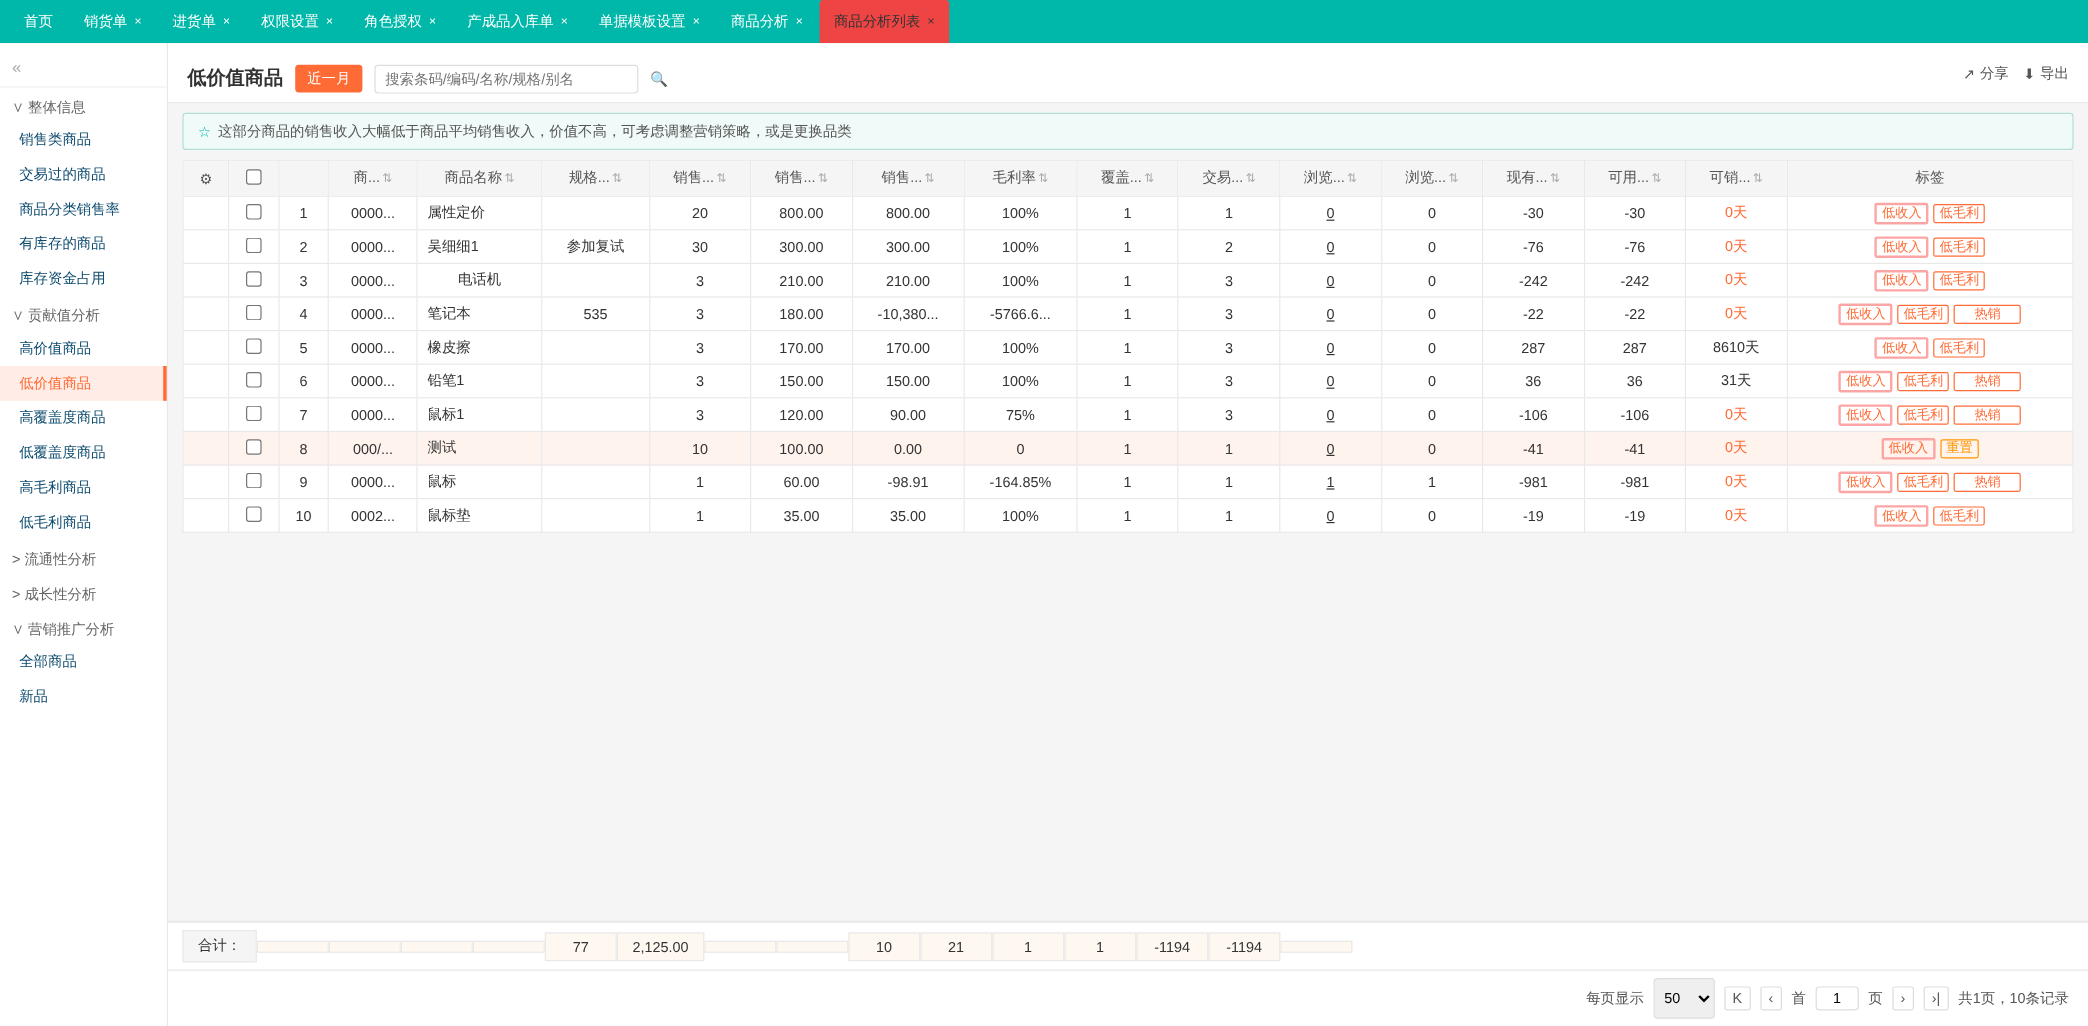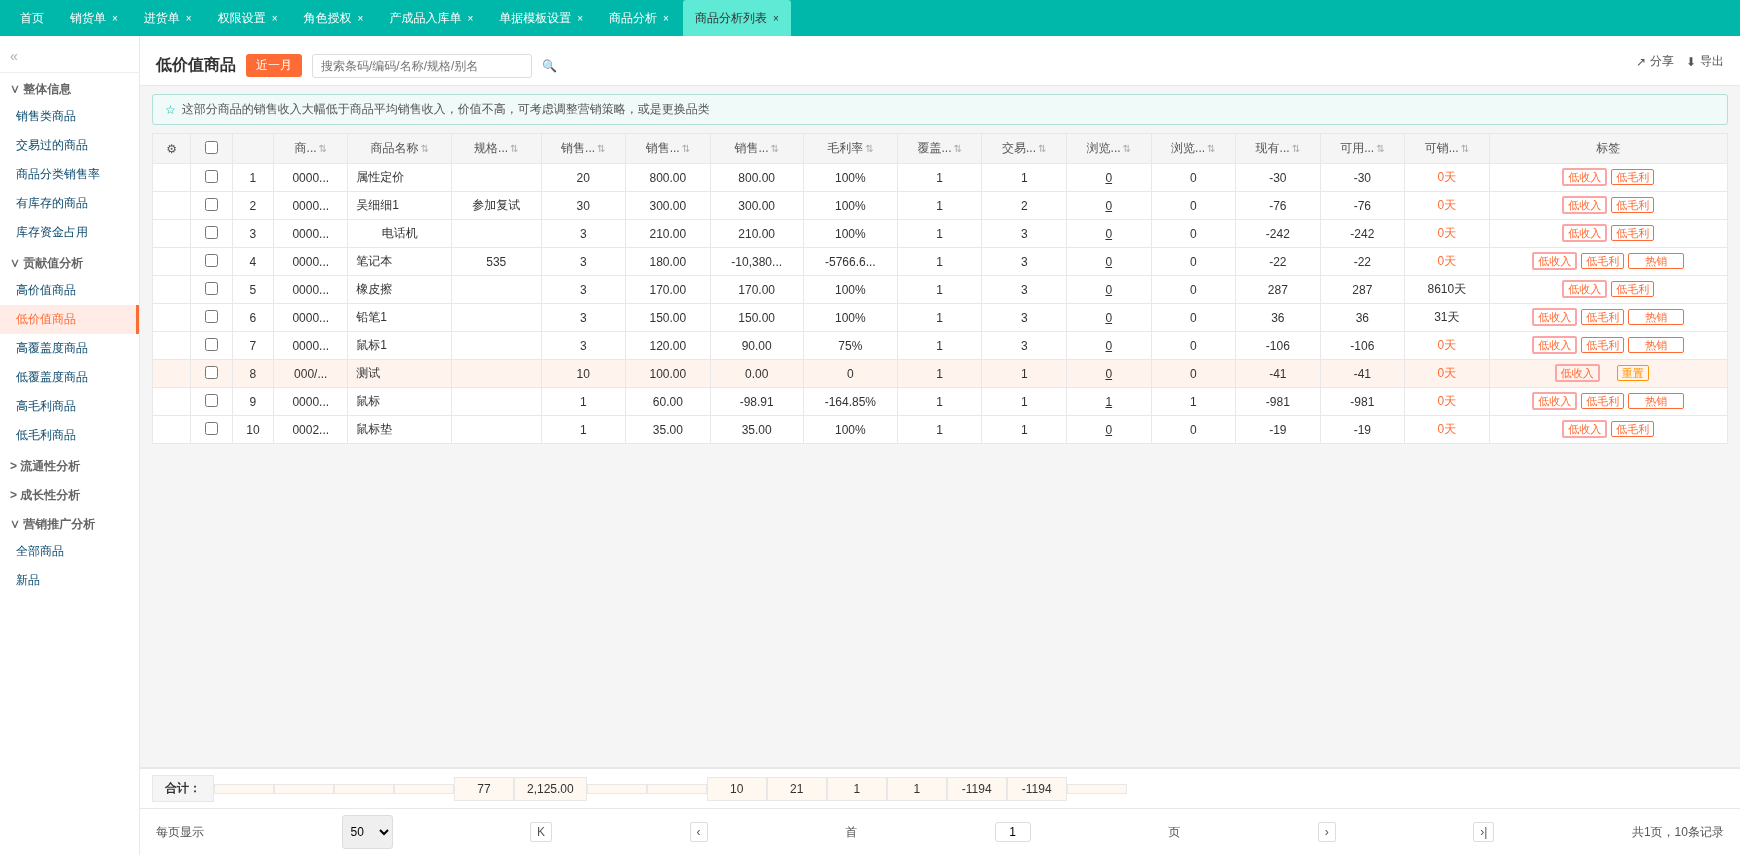--- a/index.html
+++ b/index.html
@@ -18,21 +18,21 @@
       color: #fff;
       padding: 6px 12px;
       cursor: pointer;
       white-space: nowrap;
       border-radius: 3px 3px 0 0;
       display: flex;
       align-items: center;
       gap: 4px;
       height: 36px;
     }
-    .nav-item.active { background: #5eead4; color: #333; }
+    .nav-item.active { background: #ef4444; color: #333; }
     .nav-item .close-x { font-size: 10px; color: inherit; margin-left: 2px; }
 
     
     .main-layout {
       display: flex;
       height: calc(100vh - 36px);
     }
 
     
     .sidebar {
@@ -42,21 +42,20 @@
       overflow-y: auto;
       flex-shrink: 0;
     }
     .sidebar-group-title {
       color: #666;
       padding: 8px 10px 4px;
       font-size: 12px;
       display: flex;
       align-items: center;
       gap: 4px;
-      font-weight: bold;
     }
     .sidebar-item {
       padding: 6px 10px 6px 16px;
       cursor: pointer;
       color: #0c4a6e;
       font-size: 12px;
     }
     .sidebar-item.active { background: #ffece6; color: #ff6b35; border-right: 3px solid #ff6b35; }
 
     
@@ -168,21 +167,21 @@
       padding: 5px 8px;
       text-align: center;
       color: #333;
       white-space: nowrap;
     }
     tr.highlighted td { background: #fff3ee; }
     .sort-icon { color: #aaa; font-size: 10px; margin-left: 2px; }
     .tag-low-income { color: #ff6b35; border: 2px solid #fca5a5; border-radius: 2px; padding: 1px 4px; margin: 0 2px; font-size: 11px; }
     .tag-low-margin { color: #ff6b35; border: 1px solid #ff6b35; border-radius: 2px; padding: 1px 4px; margin: 0 2px; font-size: 11px; }
     .tag-hot { color: #ff6b35; border: 1px solid #ff6b35; border-radius: 2px; padding: 1px 16px; margin: 0 2px; font-size: 11px; }
-    .tag-overstock { color: #ff9500; border: 1px solid #ff9500; border-radius: 2px; padding: 1px 4px; margin: 0 15px; font-size: 11px; }
+    .tag-overstock { color: #ff9500; border: 1px solid #ff9500; border-radius: 2px; padding: 1px 4px; margin: 0 2px; font-size: 11px; }
     .days-orange { color: #ff6b35; }
     .days-normal { color: #333; }
     .underline-link { text-decoration: underline; color: #333; cursor: pointer; }
 
     
     .table-footer {
       background: #fff;
       border-top: 2px solid #e8e8e8;
       padding: 6px 12px;
       display: flex;
@@ -192,38 +191,38 @@
       display: flex;
       align-items: center;
       gap: 0;
       font-size: 12px;
       color: #333;
     }
     .total-label {
       padding: 4px 12px;
       border: 1px solid #e8e8e8;
       background: #f5f5f5;
-      font-weight: bold;
+      font-weight: normal;
     }
     .total-cell {
       padding: 4px 12px;
       border: 1px solid #e8e8e8;
       background: #fff8f0;
       min-width: 60px;
       text-align: center;
     }
 
     
     .pagination-bar {
       background: #fff;
       border-top: 1px solid #e8e8e8;
       padding: 6px 16px;
       display: flex;
       align-items: center;
-      justify-content: space-between;
+      justify-content: flex-end;
       gap: 8px;
       font-size: 12px;
       color: #555;
     }
     .page-size-select {
       border: 1px solid #ddd;
       border-radius: 3px;
       padding: 8px 4px;
       font-size: 12px;
     }

